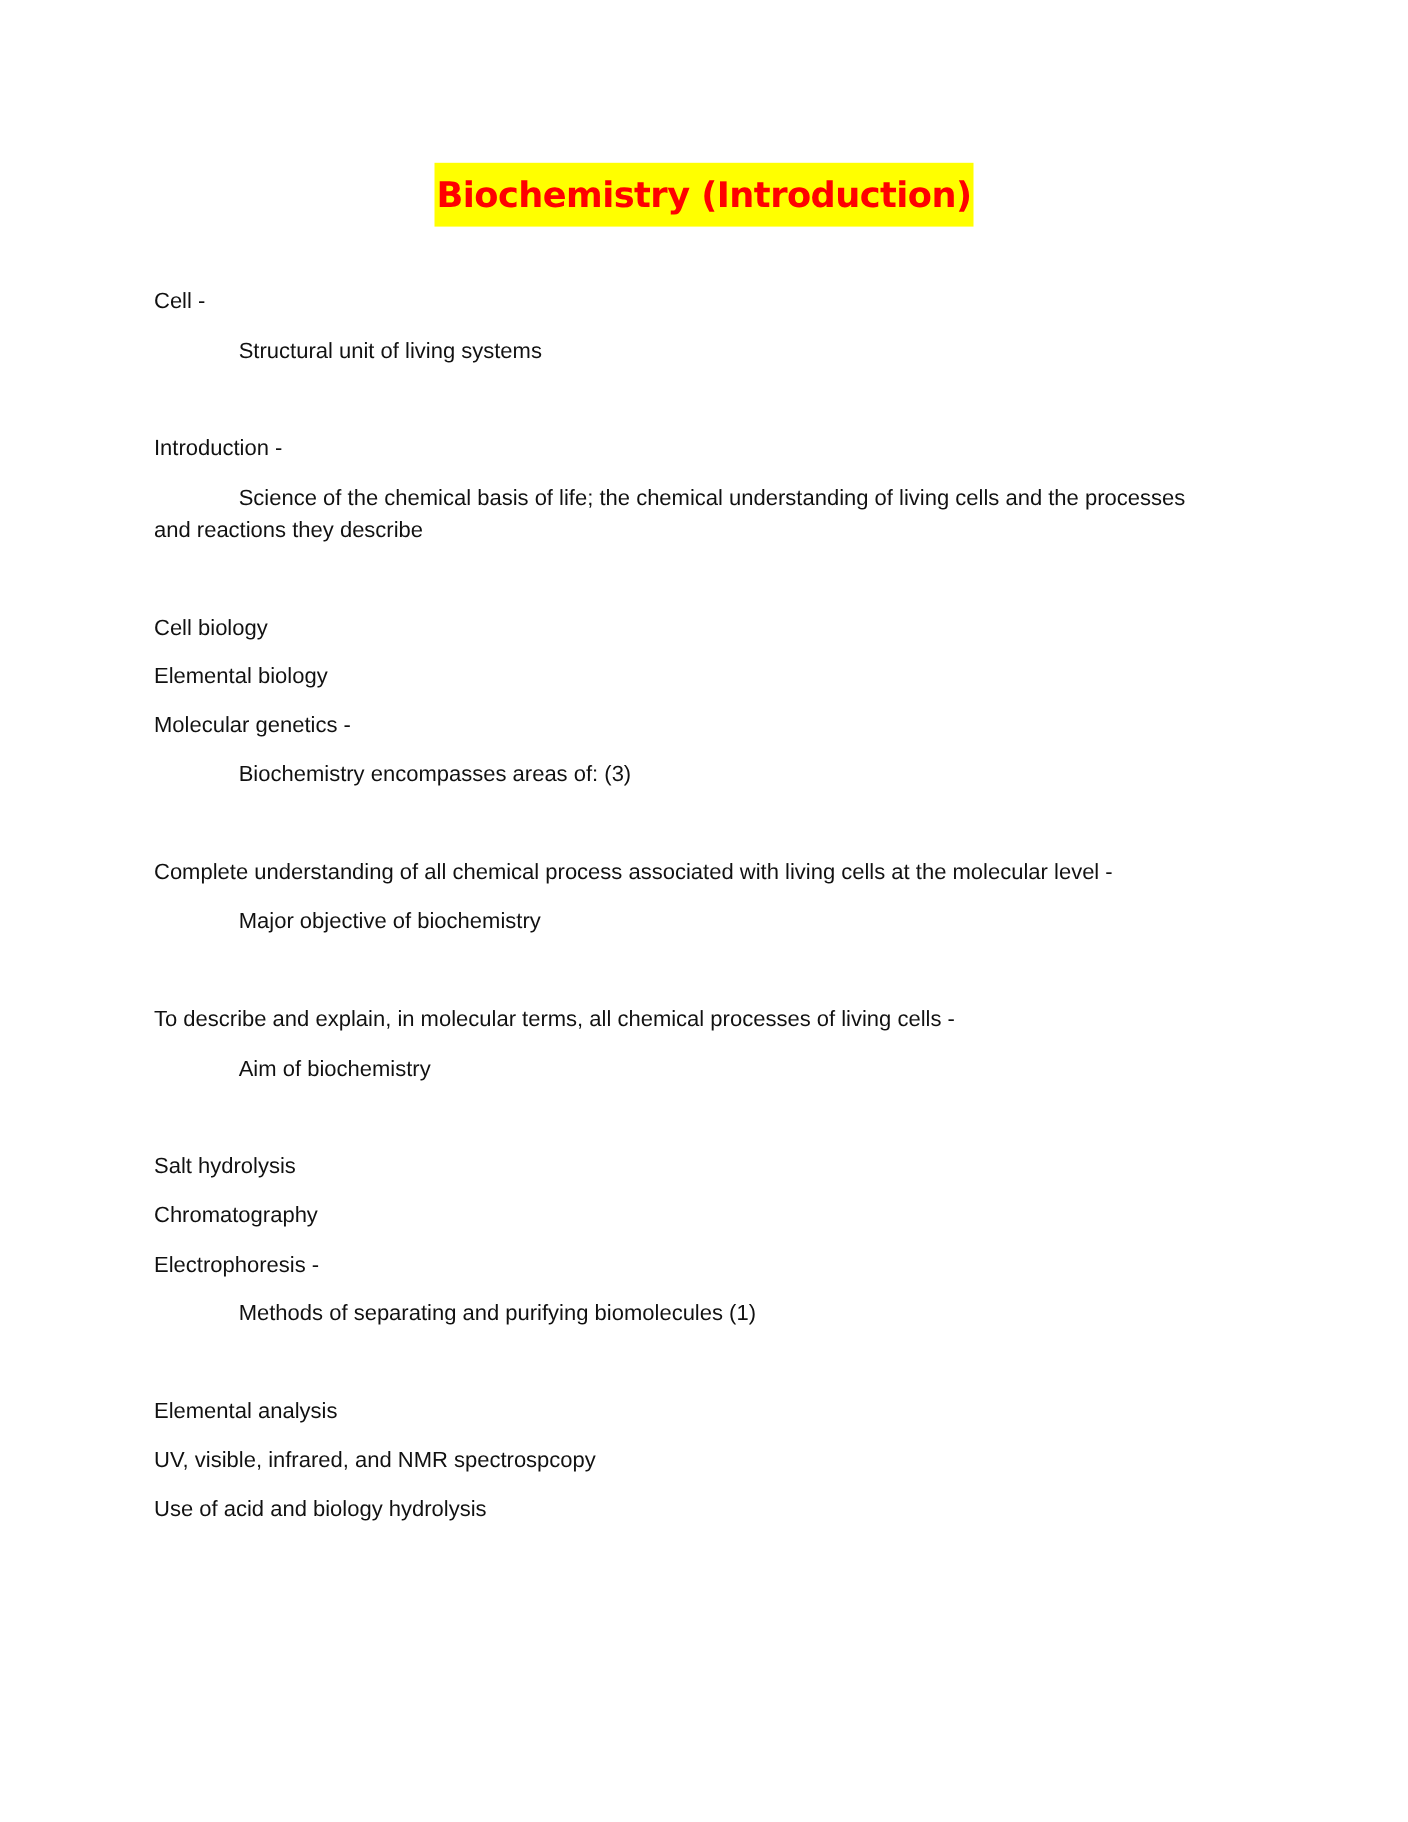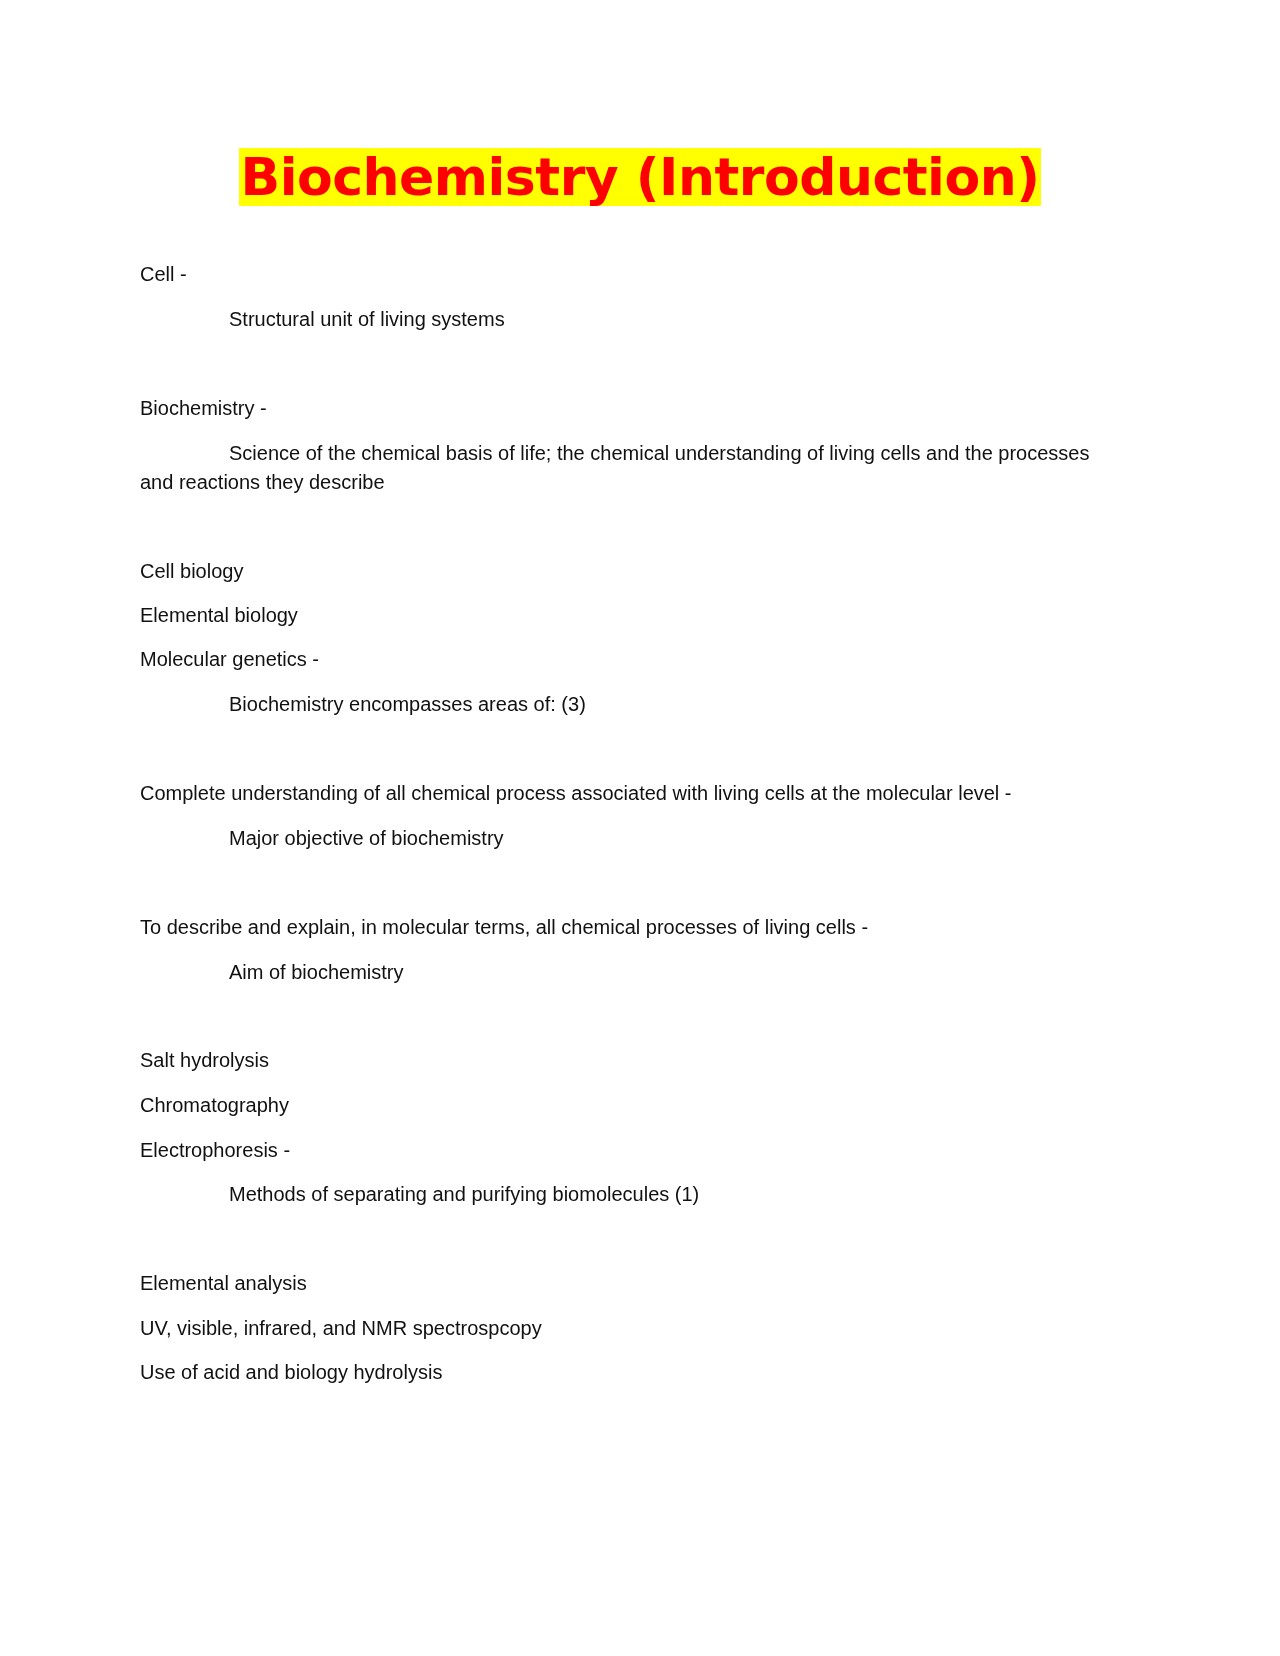--- a/index.html
+++ b/index.html
@@ -1,36 +1,36 @@
 <!DOCTYPE html>
 <html><head>
 <meta charset="utf-8">
 <style>
   html, body { margin: 0; padding: 0; background: #ffffff; }
   body { width: 1280px; height: 1656px; position: relative; overflow: hidden;
          font-family: "Liberation Sans", "DejaVu Sans", sans-serif; color: #111; }
   .title-wrap { position: absolute; top: 148px; left: 0; width: 1280px; text-align: center; }
   .title { display: inline-block; background: #ffff00; color: #ff0000; font-weight: bold;
-           font-size: 52px; line-height: 58px; padding: 0 2px; letter-spacing: -0.5px;
+           font-size: 32px; line-height: 58px; padding: 0 2px; letter-spacing: -0.5px;
            font-family: "DejaVu Sans", sans-serif; }
   .line { position: absolute; font-size: 20px; line-height: 30px; white-space: nowrap; }
   .l0 { left: 140px; }
-  .l1 { left: 229px; }
+  .l1 { left: 217px; }
 </style>
 </head>
 <body>
 
 <div class="title-wrap">
   <span class="title">Biochemistry (Introduction)</span>
 </div>
 
 <div class="line l0" style="top:259px">Cell -</div>
 <div class="line l1" style="top:304px">Structural unit of living systems</div>
 
-<div class="line l0" style="top:393px">Biochemistry -</div>
+<div class="line l0" style="top:393px">Introduction -</div>
 <div class="line l1" style="top:438px">Science of the chemical basis of life; the chemical understanding of living cells and the processes</div>
 <div class="line l0" style="top:467px">and reactions they describe</div>
 
 <div class="line l0" style="top:556px">Cell biology</div>
 <div class="line l0" style="top:600px">Elemental biology</div>
 <div class="line l0" style="top:644px">Molecular genetics -</div>
 <div class="line l1" style="top:689px">Biochemistry encompasses areas of: (3)</div>
 
 <div class="line l0" style="top:778px">Complete understanding of all chemical process associated with living cells at the molecular level -</div>
 <div class="line l1" style="top:823px">Major objective of biochemistry</div>

